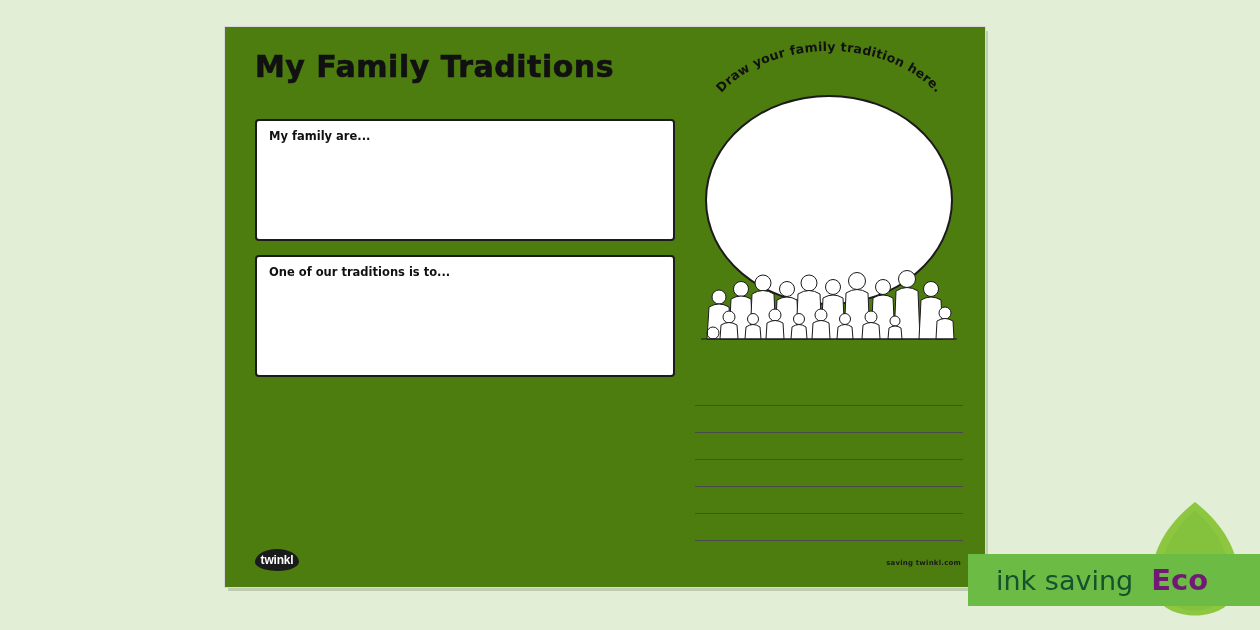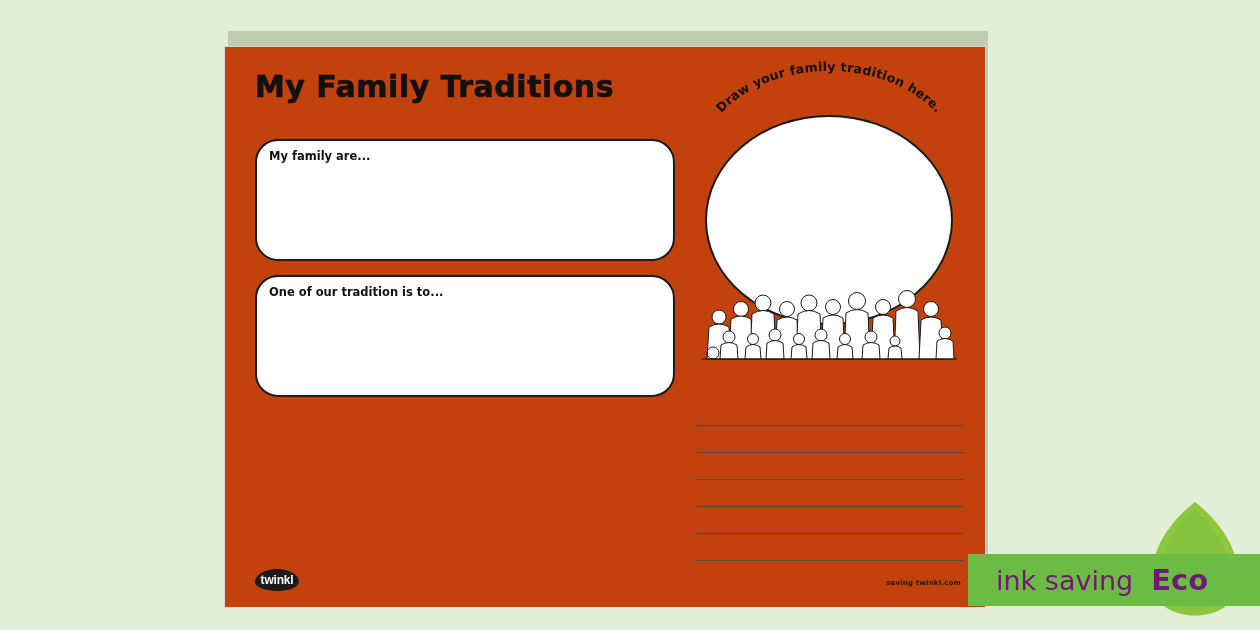--- a/index.html
+++ b/index.html
@@ -31,24 +31,23 @@
     height: 100%;
     background: rgba(120,140,110,0.35);
     filter: blur(0.5px);
   }
   #sheet {
     position: absolute;
     left: 0;
     top: 0;
     width: 100%;
     height: 100%;
-    background: #c2410c;
+    background: #4d7c0f;
     border: 1px solid #d8d8d8;
     overflow: hidden;
-    margin-top: 20px;
   }
 
   
   #title {
     position: absolute;
     left: 30px;
     top: 22px;
     font-family: "DejaVu Sans", sans-serif;
     font-size: 30px;
     font-weight: bold;
@@ -56,21 +55,21 @@
     letter-spacing: 0.5px;
     -webkit-text-stroke: 0.6px #111;
   }
 
   
   .answer-box {
     position: absolute;
     left: 30px;
     width: 420px;
     border: 2px solid #1b1b1b;
-    border-radius: 23px;
+    border-radius: 4px;
     box-sizing: border-box;
     background: #fff;
   }
   .answer-box .prompt {
     position: absolute;
     left: 12px;
     top: 8px;
     font-family: "DejaVu Sans", sans-serif;
     font-size: 11.5px;
     font-weight: bold;
@@ -199,21 +198,21 @@
     position: absolute;
     right: 0;
     bottom: 24px;
     width: 292px;
     height: 52px;
     background: #6cbb45;
     display: flex;
     align-items: center;
   }
   #eco-bar .eco-text {
-    color: #701a75;
+    color: #14532d;
     font-family: "DejaVu Sans", sans-serif;
     font-size: 27px;
     margin-left: 28px;
   }
   #eco-bar .eco-word {
     color: #701a75;
     font-family: "DejaVu Sans", sans-serif;
     font-size: 29px;
     font-weight: bold;
     margin-left: 18px;
@@ -226,21 +225,21 @@
   <div id="sheet-shadow"></div>
   <div id="sheet">
 
     <div id="title">My Family Traditions</div>
 
     <div class="answer-box" id="box-family">
       <div class="prompt">My family are...</div>
     </div>
 
     <div class="answer-box" id="box-tradition">
-      <div class="prompt">One of our tradition is to...</div>
+      <div class="prompt">One of our traditions is to...</div>
     </div>
 
 
     <div id="draw-area">
       <div id="draw-circle"></div>
       <svg id="curved-label" viewBox="0 0 268 90">
         <defs>
           <path id="arcpath" d="M 6,86 A 128,92 0 0 1 262,86" fill="none"></path>
         </defs>
         <text>

